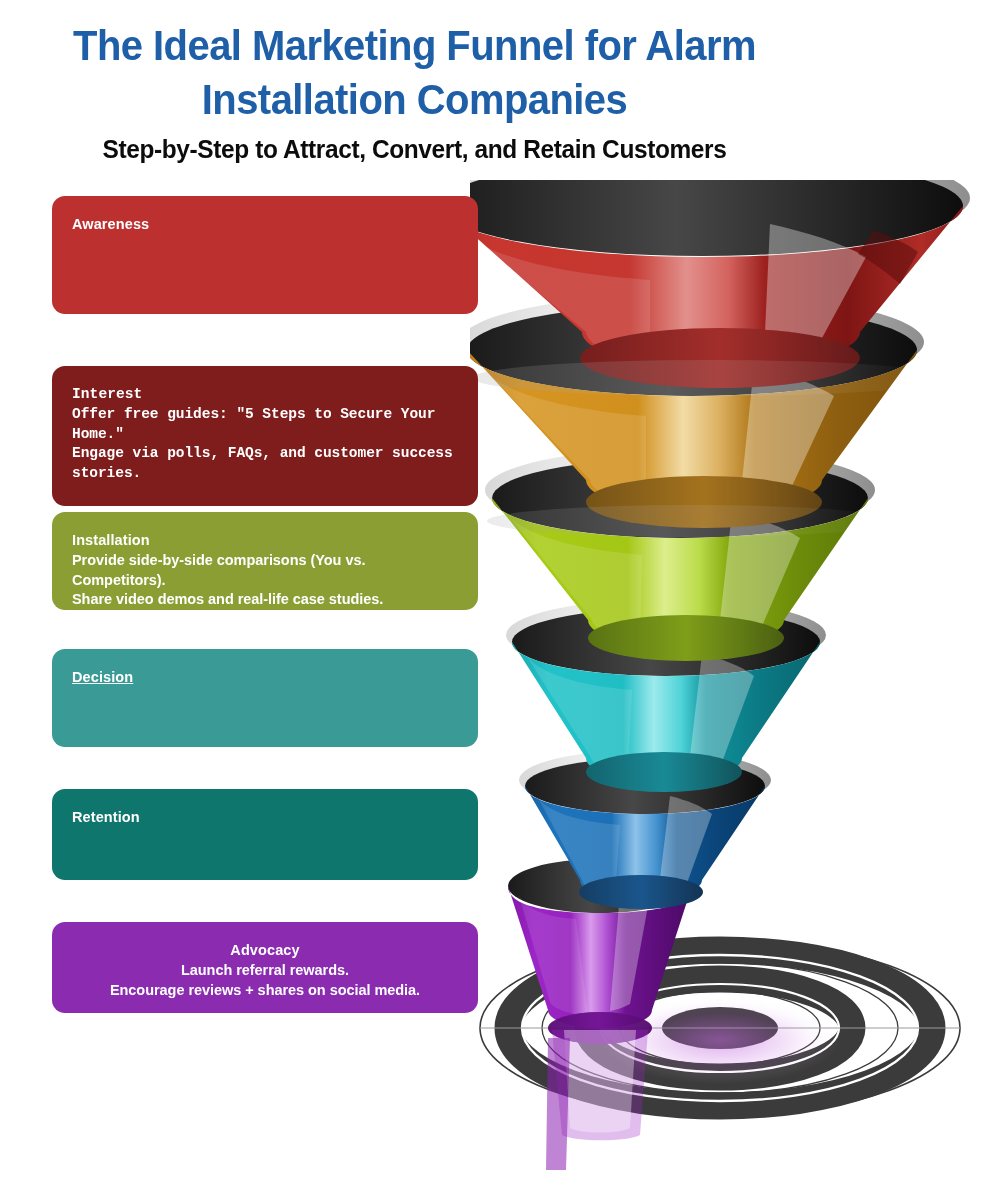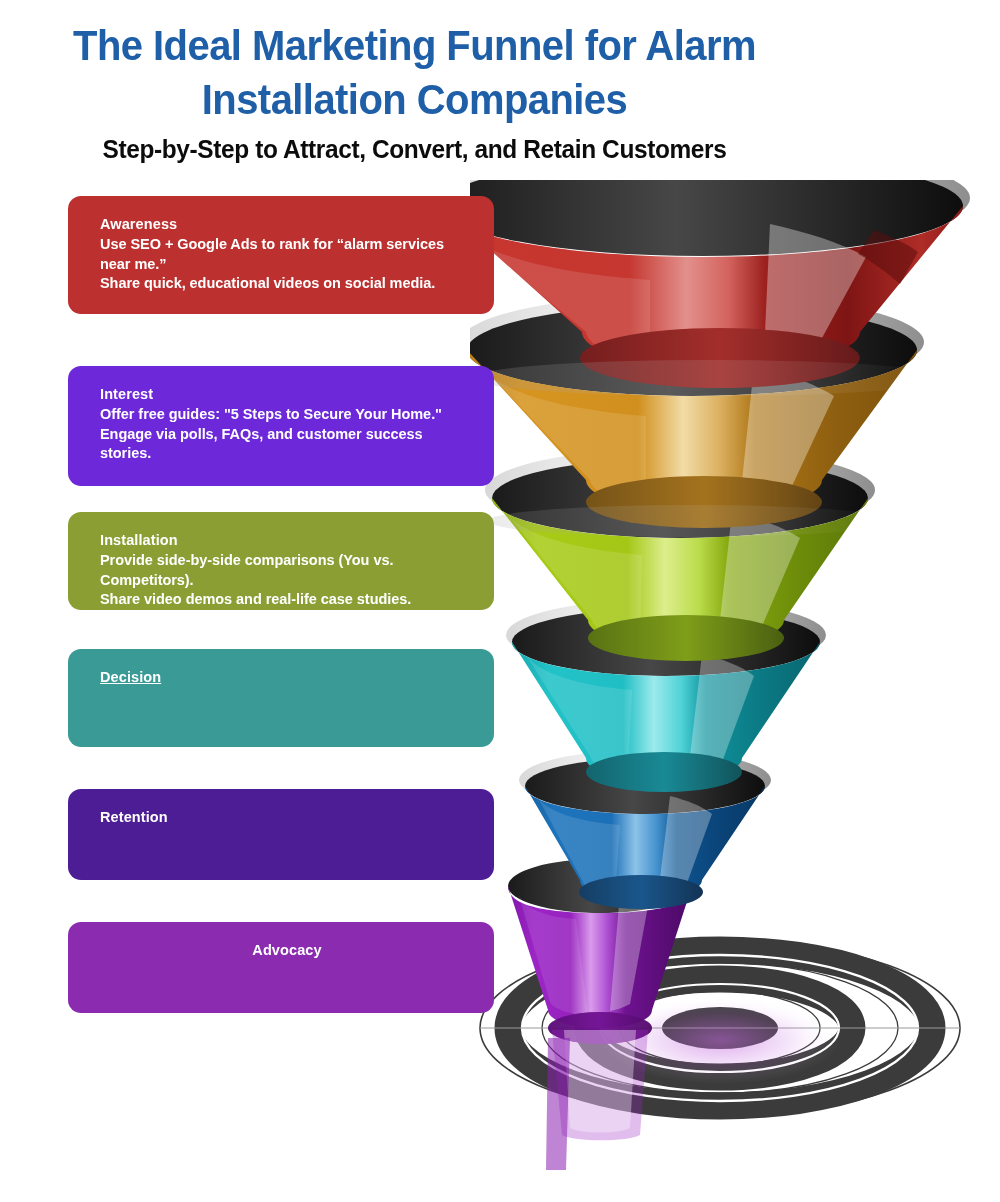--- a/index.html
+++ b/index.html
@@ -51,25 +51,25 @@
 
   
   #cards {
     position: absolute;
     left: 52px;
     top: 196px;
     width: 426px;
   }
   .card {
     position: absolute;
-    left: 16px;
+    left: 0;
     width: 426px;
     border-radius: 13px;
     box-sizing: border-box;
-    padding: 19px 20px 16px 32px;
+    padding: 19px 20px 16px 20px;
     color: #ffffff;
   }
   .card-title {
     font-size: 14.5px;
     font-weight: bold;
     line-height: 19px;
     letter-spacing: 0.1px;
     margin-bottom: 1px;
   }
   .card-body {
@@ -332,41 +332,41 @@
       <ellipse cx="240" cy="198" rx="238" ry="18" fill="url(#shadowFade)" opacity="0.40"></ellipse>
     </g>
 
   </svg>
 </div>
 
 <div id="cards">
 
   <div class="card" style="top: 0px; height: 118px; background-color: rgb(188, 48, 48);">
     <div class="card-title">Awareness</div>
-    <div class="card-body">Use SEO + Google Ads to rank for “alarm services near me.”
-Share quick, educational videos on social media.</div>
-  </div>
-
-  <div class="card" style="top: 170px; height: 120px; background-color: #6d28d9;">
+  </div>
+
+  <div class="card" style="top: 170px; height: 140px; background-color: #7f1d1d; font-family: Liberation Mono, monospace;">
     <div class="card-title">Interest</div>
     <div class="card-body">Offer free guides: "5 Steps to Secure Your Home."
 Engage via polls, FAQs, and customer success stories.</div>
   </div>
 
   <div class="card" style="top: 316px; height: 98px; background-color: rgb(138, 158, 51);">
     <div class="card-title">Installation</div>
     <div class="card-body">Provide side-by-side comparisons (You vs. Competitors).
 Share video demos and real-life case studies.</div>
   </div>
 
   <div class="card" style="top: 453px; height: 98px; background-color: rgb(58, 155, 150); text-decoration: underline;">
     <div class="card-title">Decision</div>
   </div>
 
-  <div class="card" style="top: 593px; height: 91px; background-color: #4c1d95;">
+  <div class="card" style="top: 593px; height: 91px; background-color: #0f766e;">
     <div class="card-title">Retention</div>
   </div>
 
   <div class="card" style="top: 726px; height: 91px; background-color: rgb(138, 43, 176); text-align: center;">
     <div class="card-title">Advocacy</div>
+    <div class="card-body">Launch referral rewards.
+Encourage reviews + shares on social media.</div>
   </div>
 
 </div>
 
 </body></html>

